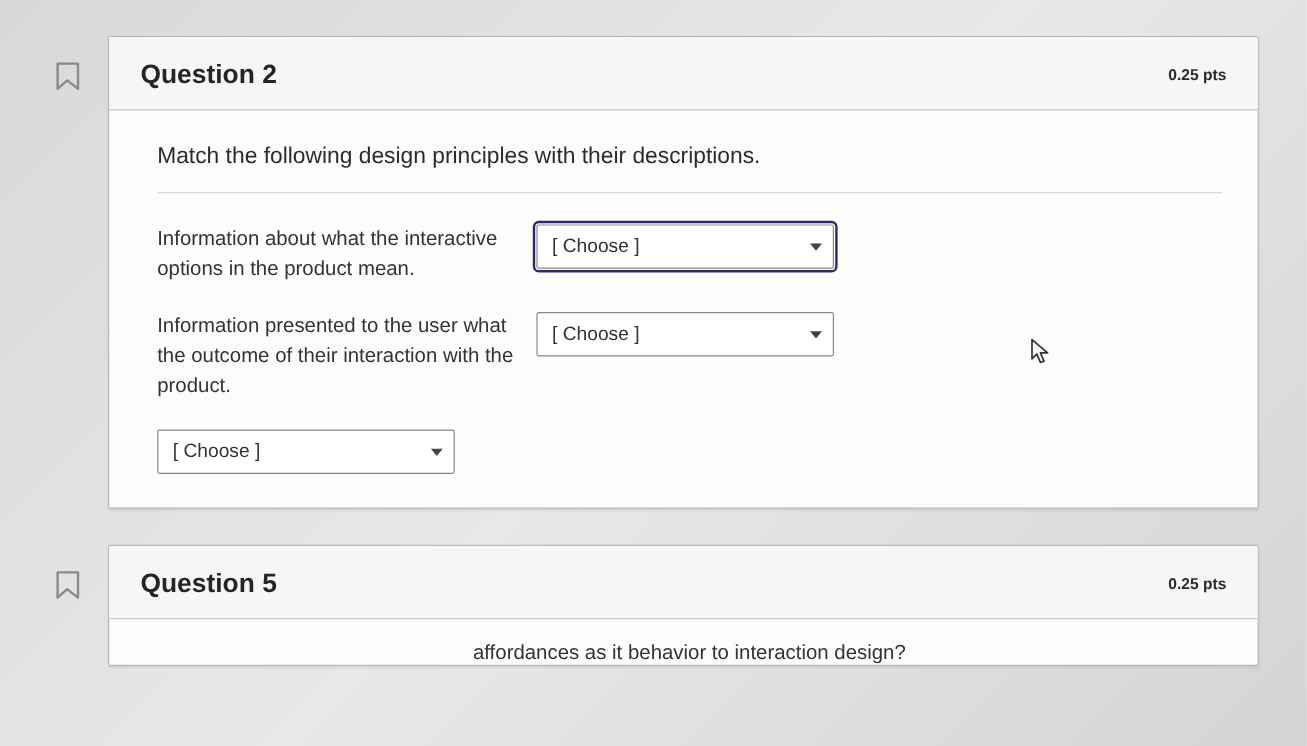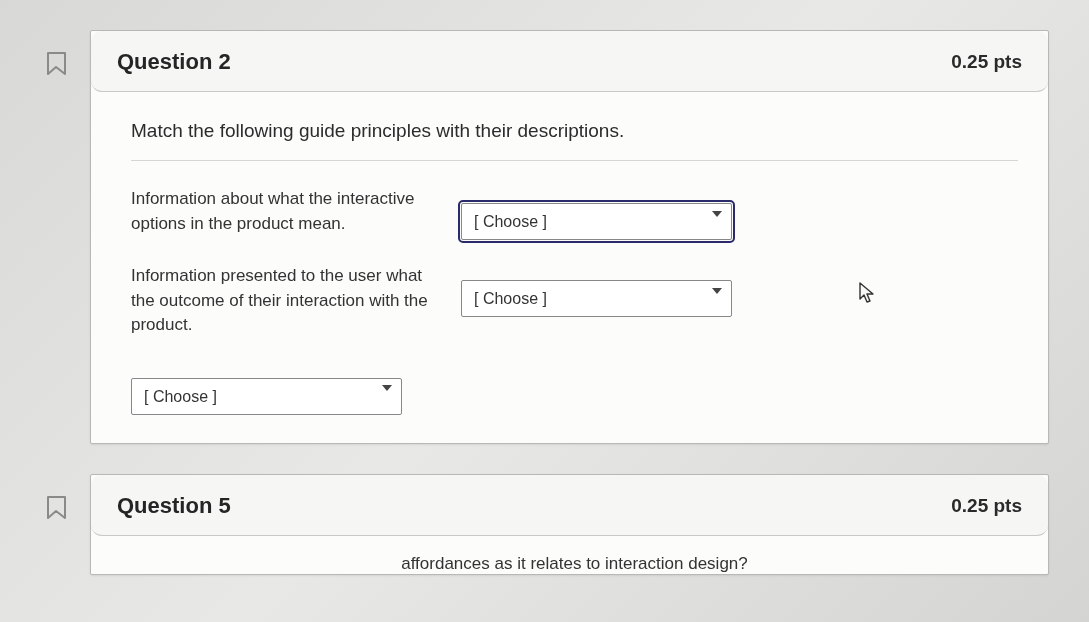--- a/index.html
+++ b/index.html
@@ -21,72 +21,70 @@
     border-radius: 2px;
     box-shadow: 0 1px 2px rgba(0,0,0,0.08);
   }
   .q-header {
     display: flex;
     align-items: center;
     justify-content: space-between;
     padding: 18px 26px 16px 26px;
     border-bottom: 1px solid #c8c8c6;
     background: #f6f6f4;
-    border-radius: 11px;
   }
   .q-title {
     font-size: 22px;
     font-weight: 700;
     color: #252525;
   }
   .q-points {
-    font-size: 19px;
+    font-size: 13px;
     font-weight: 600;
     color: #2a2a2a;
   }
   .q-body {
     padding: 28px 30px 22px 40px;
   }
   .q-instruction {
     font-size: 19px;
     font-weight: 500;
     color: #2c2c2c;
     margin-bottom: 10px;
   }
   .match-area {
     border-top: 1px solid #d6d6d4;
     margin-top: 18px;
     padding-top: 26px;
   }
   .match-row {
     display: flex;
     align-items: flex-start;
-    gap: 20px;
+    gap: 6px;
     margin-bottom: 24px;
   }
   .match-prompt {
     flex: 0 0 310px;
     font-size: 17px;
     line-height: 1.45;
     color: #333;
   }
   .choose {
     appearance: none;
     -webkit-appearance: none;
     background: #fff;
     border: 1px solid #888;
     border-radius: 2px;
     padding: 9px 34px 9px 12px;
     font-size: 16px;
     font-family: inherit;
     color: #333;
-    width: 271px;
+    width: 248px;
     cursor: pointer;
     position: relative;
-    margin-top: 16px;
   }
   .select-wrap {
     position: relative;
     display: inline-block;
   }
   .select-wrap::after {
     content: "";
     position: absolute;
     right: 10px;
     top: 50%;
@@ -134,21 +132,21 @@
       <path d="M3 2 H20 V23 L11 16 L3 23 Z" fill="none" stroke="#8a8a88" stroke-width="2" stroke-linejoin="round"></path>
     </svg>
   </span>
 
   <div class="q-header">
     <div class="q-title">Question 2</div>
     <div class="q-points">0.25 pts</div>
   </div>
 
   <div class="q-body">
-    <div class="q-instruction">Match the following guide principles with their descriptions.</div>
+    <div class="q-instruction">Match the following design principles with their descriptions.</div>
 
     <div class="match-area">
 
       <div class="match-row">
         <div class="match-prompt">Information about what the interactive options in the product mean.</div>
         <span class="select-wrap">
           <select class="choose focused">
             <option>[ Choose ]</option>
           </select>
         </span>
@@ -187,14 +185,14 @@
     <svg viewBox="0 0 24 26" width="24" height="26">
       <path d="M3 2 H20 V23 L11 16 L3 23 Z" fill="none" stroke="#8a8a88" stroke-width="2" stroke-linejoin="round"></path>
     </svg>
   </span>
 
   <div class="q-header">
     <div class="q-title">Question 5</div>
     <div class="q-points">0.25 pts</div>
   </div>
 
-  <div class="partial-body">affordances as it relates to interaction design?</div>
+  <div class="partial-body">affordances as it behavior to interaction design?</div>
 </div>
 
 </body></html>

